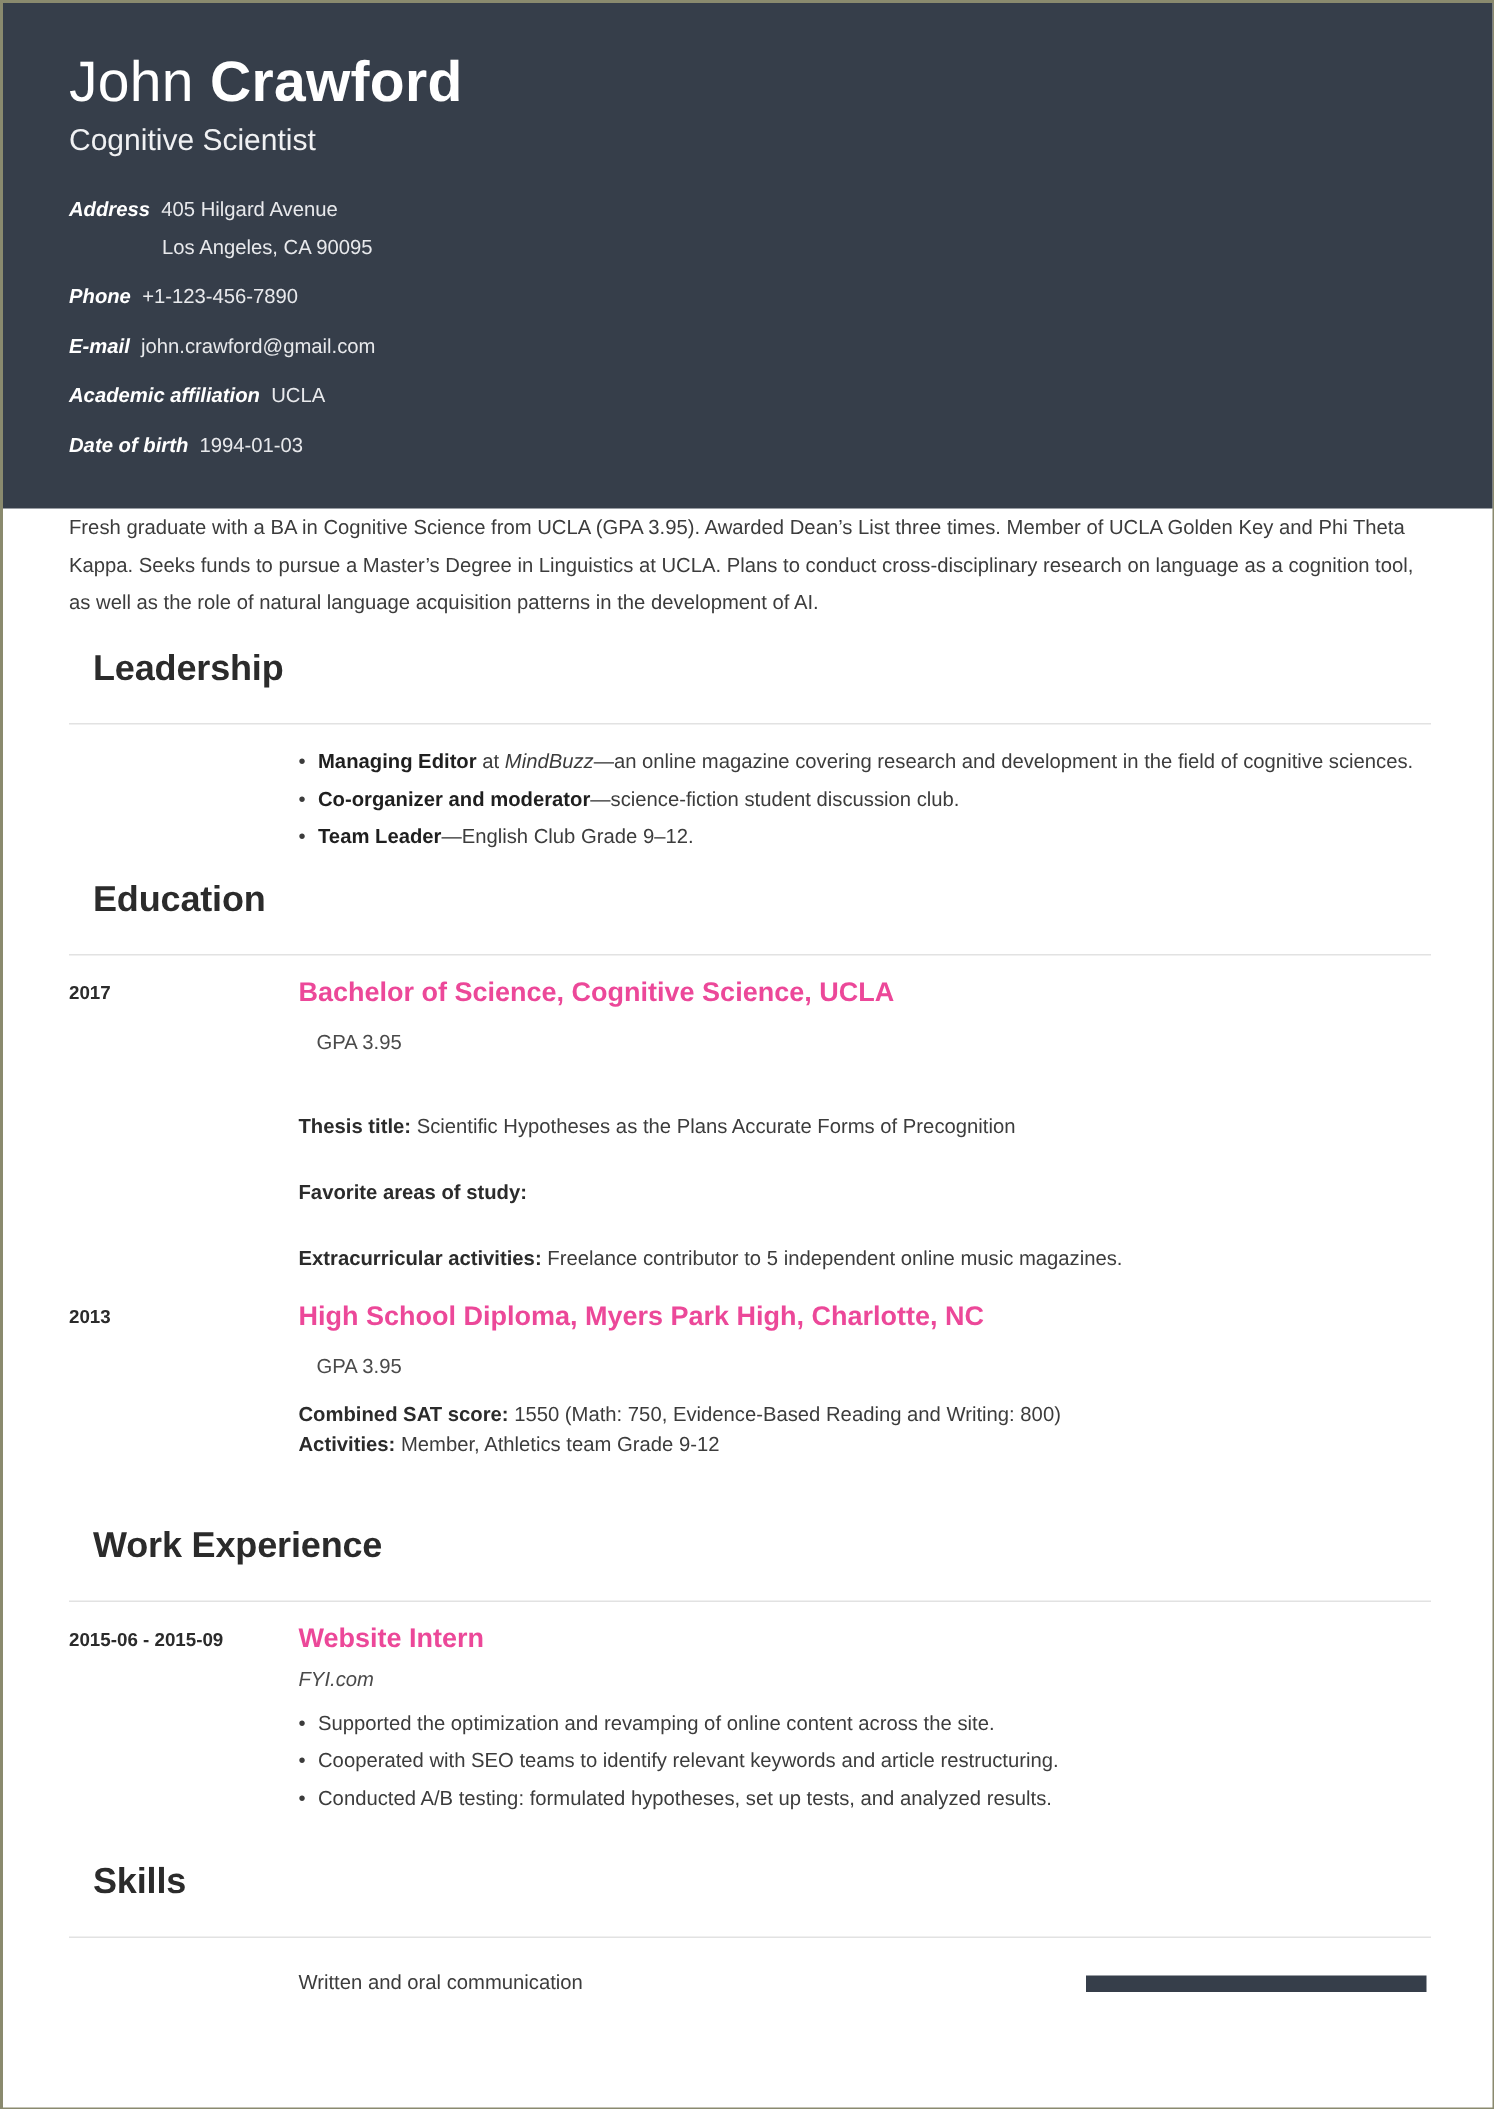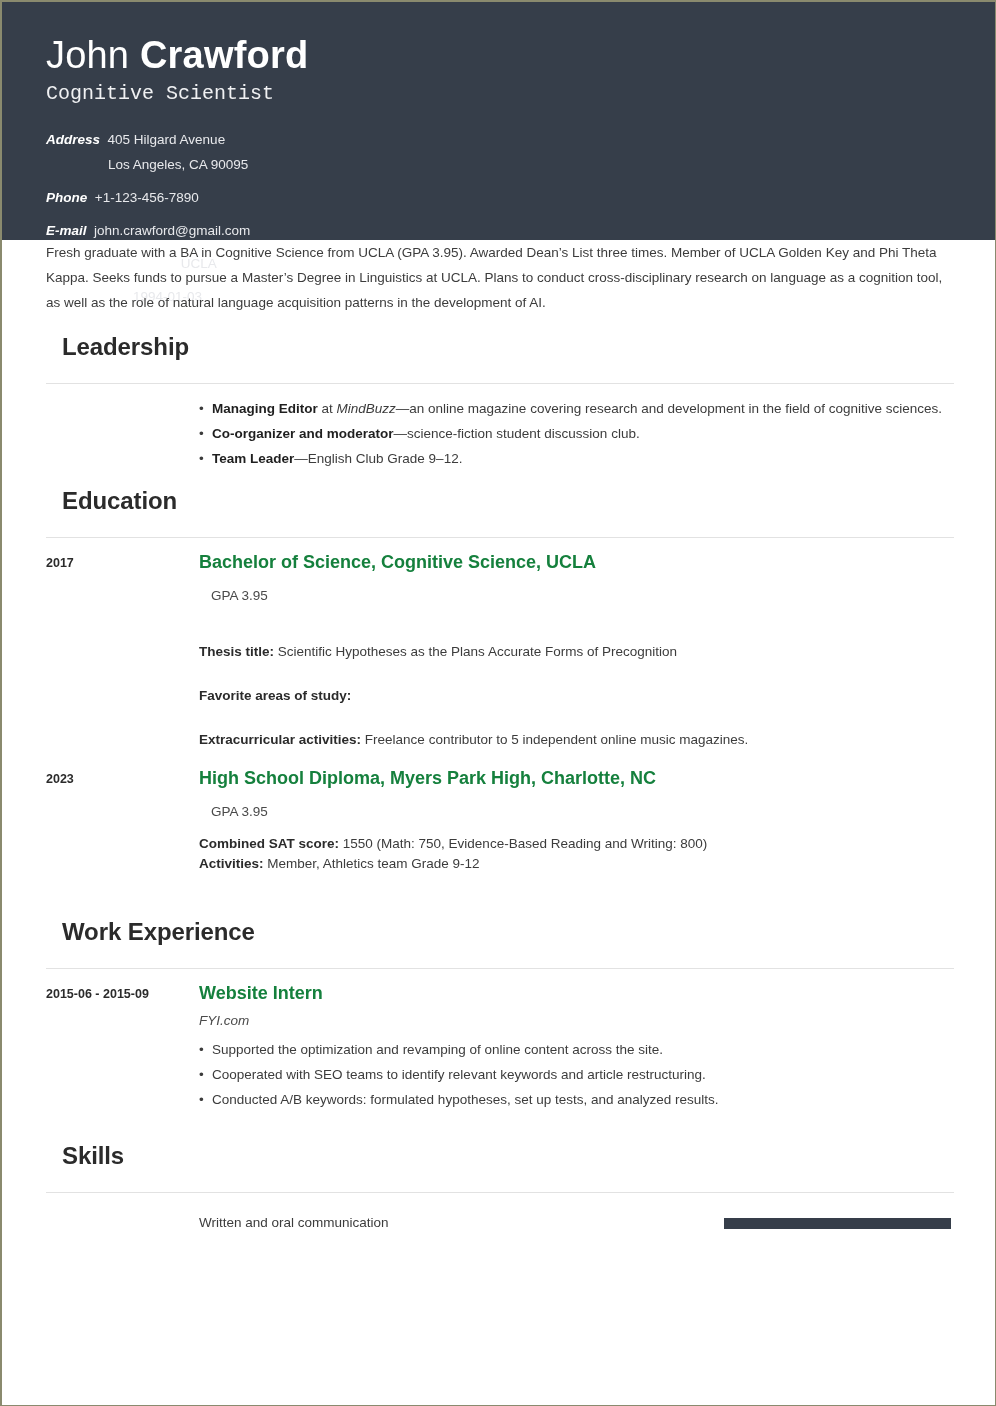--- a/index.html
+++ b/index.html
@@ -24,40 +24,39 @@
     border: 1px solid #8a8a6e;
     border-top-width: 2px;
     border-left-width: 2px;
   }
 
   
   .header {
     background: #363e4a;
     padding: 30px 44px 22px 44px;
     box-sizing: border-box;
-    height: 238px;
+    height: 337px;
   }
   .name {
     font-size: 38px;
     line-height: 46px;
     color: #ffffff;
     font-weight: 300;
     letter-spacing: 0.2px;
     margin: 0 0 2px 0;
   }
   .name .last {
     font-weight: 700;
   }
   .job-title {
     font-size: 20px;
     line-height: 28px;
     color: #f0f1f3;
     font-weight: 400;
     margin: 0 0 22px 0;
-    font-family: Liberation Mono, monospace;
   }
   .detail-row {
     font-size: 13.5px;
     line-height: 20px;
     color: #e8e9ec;
     margin-bottom: 13px;
   }
   .detail-row .dlabel {
     font-weight: 700;
     color: #ffffff;
@@ -116,21 +115,21 @@
     line-height: 18px;
   }
   .entry-body {
     flex: 1 1 auto;
     min-width: 0;
   }
 
   .entry-heading {
     font-size: 18px;
     font-weight: 700;
-    color: #15803d;
+    color: #ec4899;
     line-height: 24px;
     margin: 0 0 6px 0;
   }
   .entry-sub {
     font-size: 13.5px;
     color: #4a4a4a;
     line-height: 20px;
     margin: 12px;
   }
   .entry-org {
@@ -268,21 +267,21 @@
           <div class="spacer-24"></div>
           <p class="field"><b>Favorite areas of study:</b></p>
           <div class="spacer-24"></div>
           <p class="field"><b>Extracurricular activities:</b><span> Freelance contributor to 5 independent online music magazines.</span></p>
         </div>
       </div>
 
       <div class="spacer-16"></div>
 
       <div class="entry">
-        <div class="entry-date">2023</div>
+        <div class="entry-date">2013</div>
         <div class="entry-body">
           <div class="entry-heading">High School Diploma, Myers Park High, Charlotte, NC</div>
           <p class="entry-sub">GPA 3.95</p>
           <p class="field"><b>Combined SAT score:</b><span> 1550 (Math: 750, Evidence-Based Reading and Writing: 800)</span></p>
           <p class="field"><b>Activities:</b><span> Member, Athletics team Grade 9-12</span></p>
         </div>
       </div>
     </div>
 
     <div class="spacer-24"></div>
@@ -292,21 +291,21 @@
       <hr class="section-rule">
 
       <div class="entry">
         <div class="entry-date">2015-06 - 2015-09</div>
         <div class="entry-body">
           <div class="entry-heading">Website Intern</div>
           <p class="entry-org">FYI.com</p>
           <ul class="bullets">
             <li>Supported the optimization and revamping of online content across the site.</li>
             <li>Cooperated with SEO teams to identify relevant keywords and article restructuring.</li>
-            <li>Conducted A/B keywords: formulated hypotheses, set up tests, and analyzed results.</li>
+            <li>Conducted A/B testing: formulated hypotheses, set up tests, and analyzed results.</li>
           </ul>
         </div>
       </div>
     </div>
 
     <div class="spacer-10"></div>
 
     <div class="sec-block">
       <h2 class="section-title">Skills</h2>
       <hr class="section-rule">

